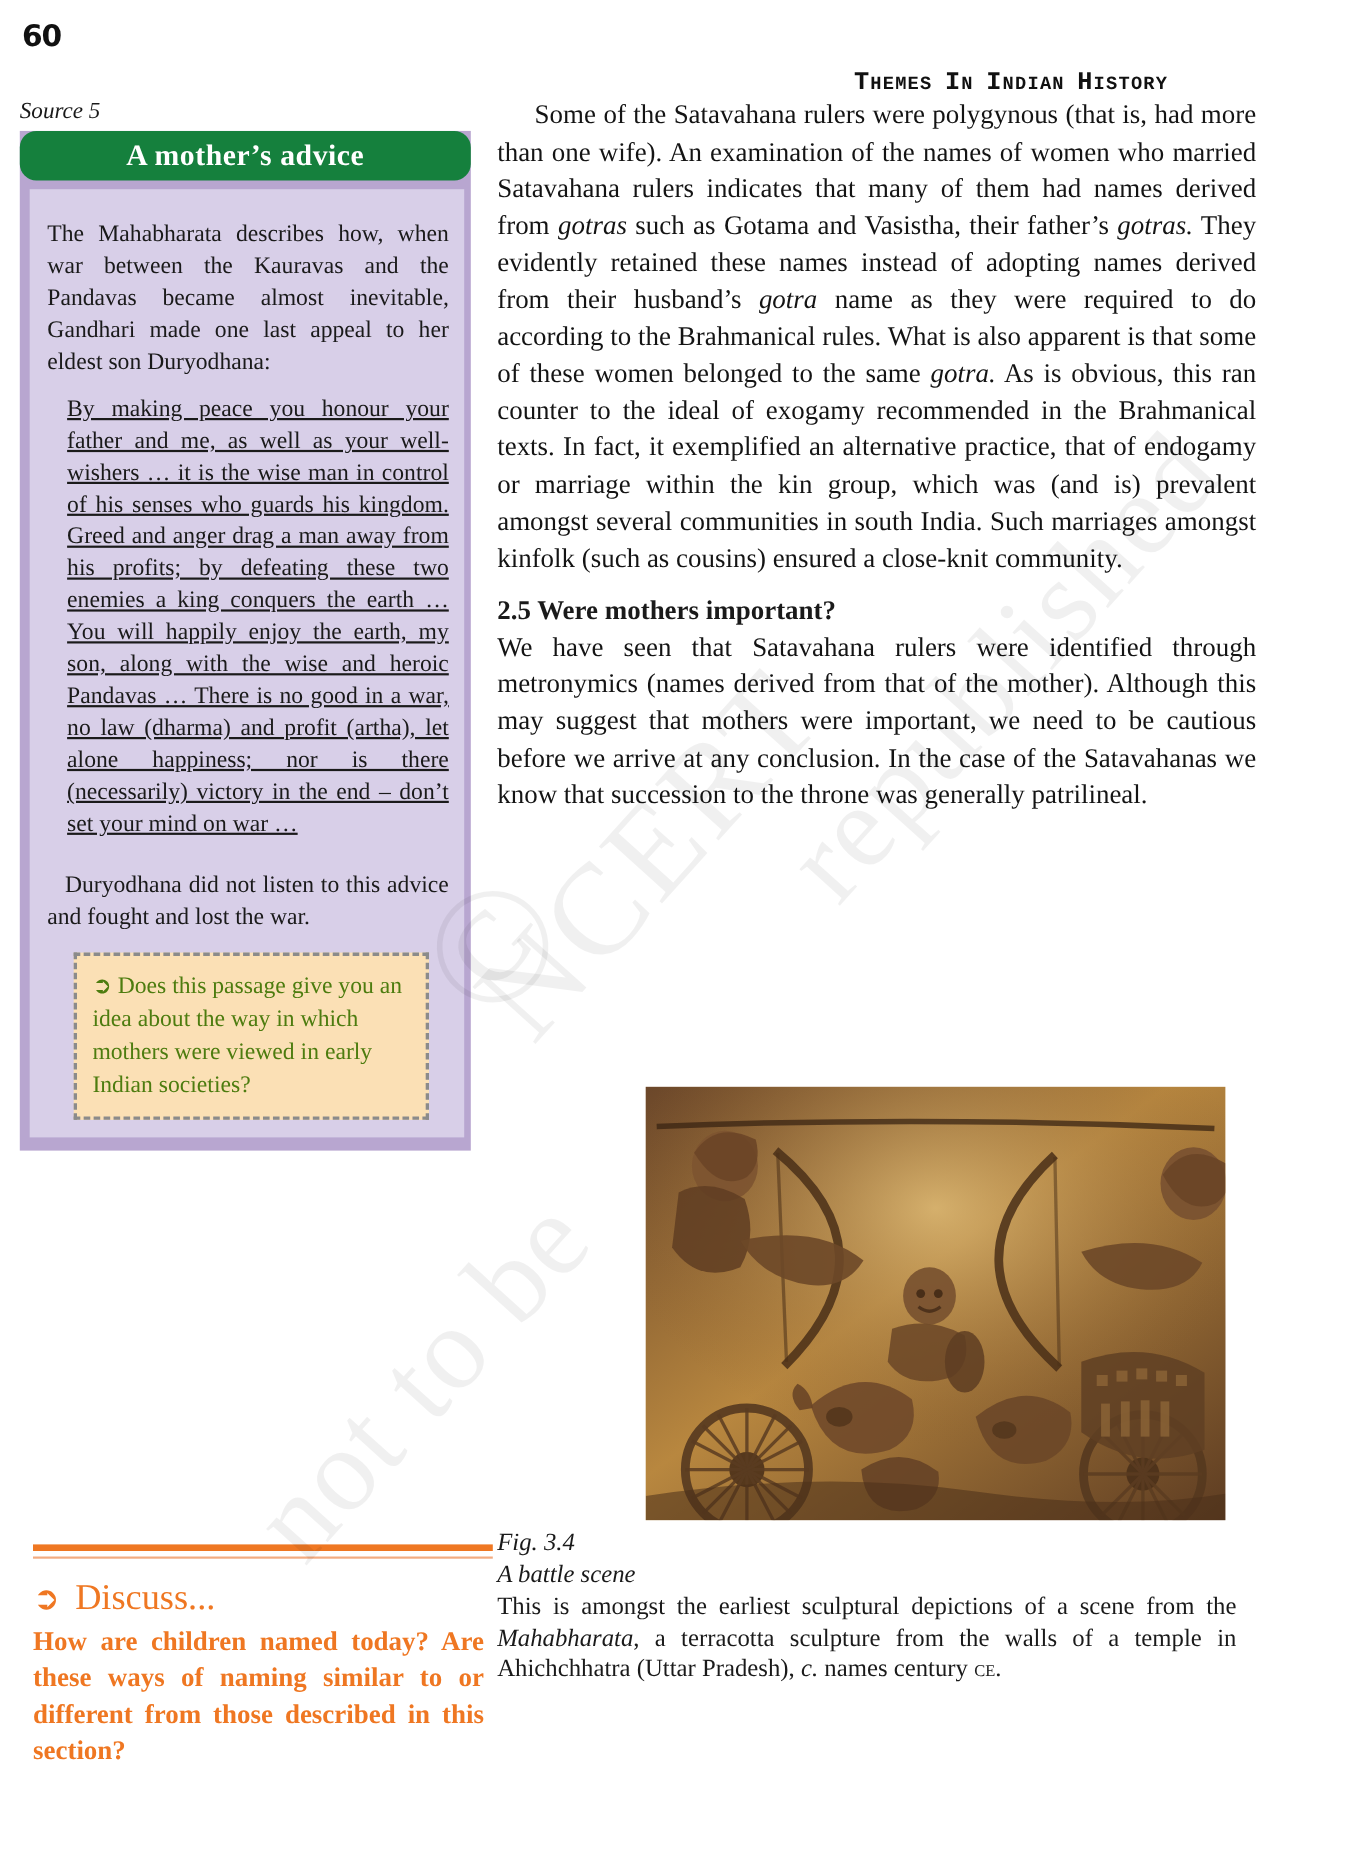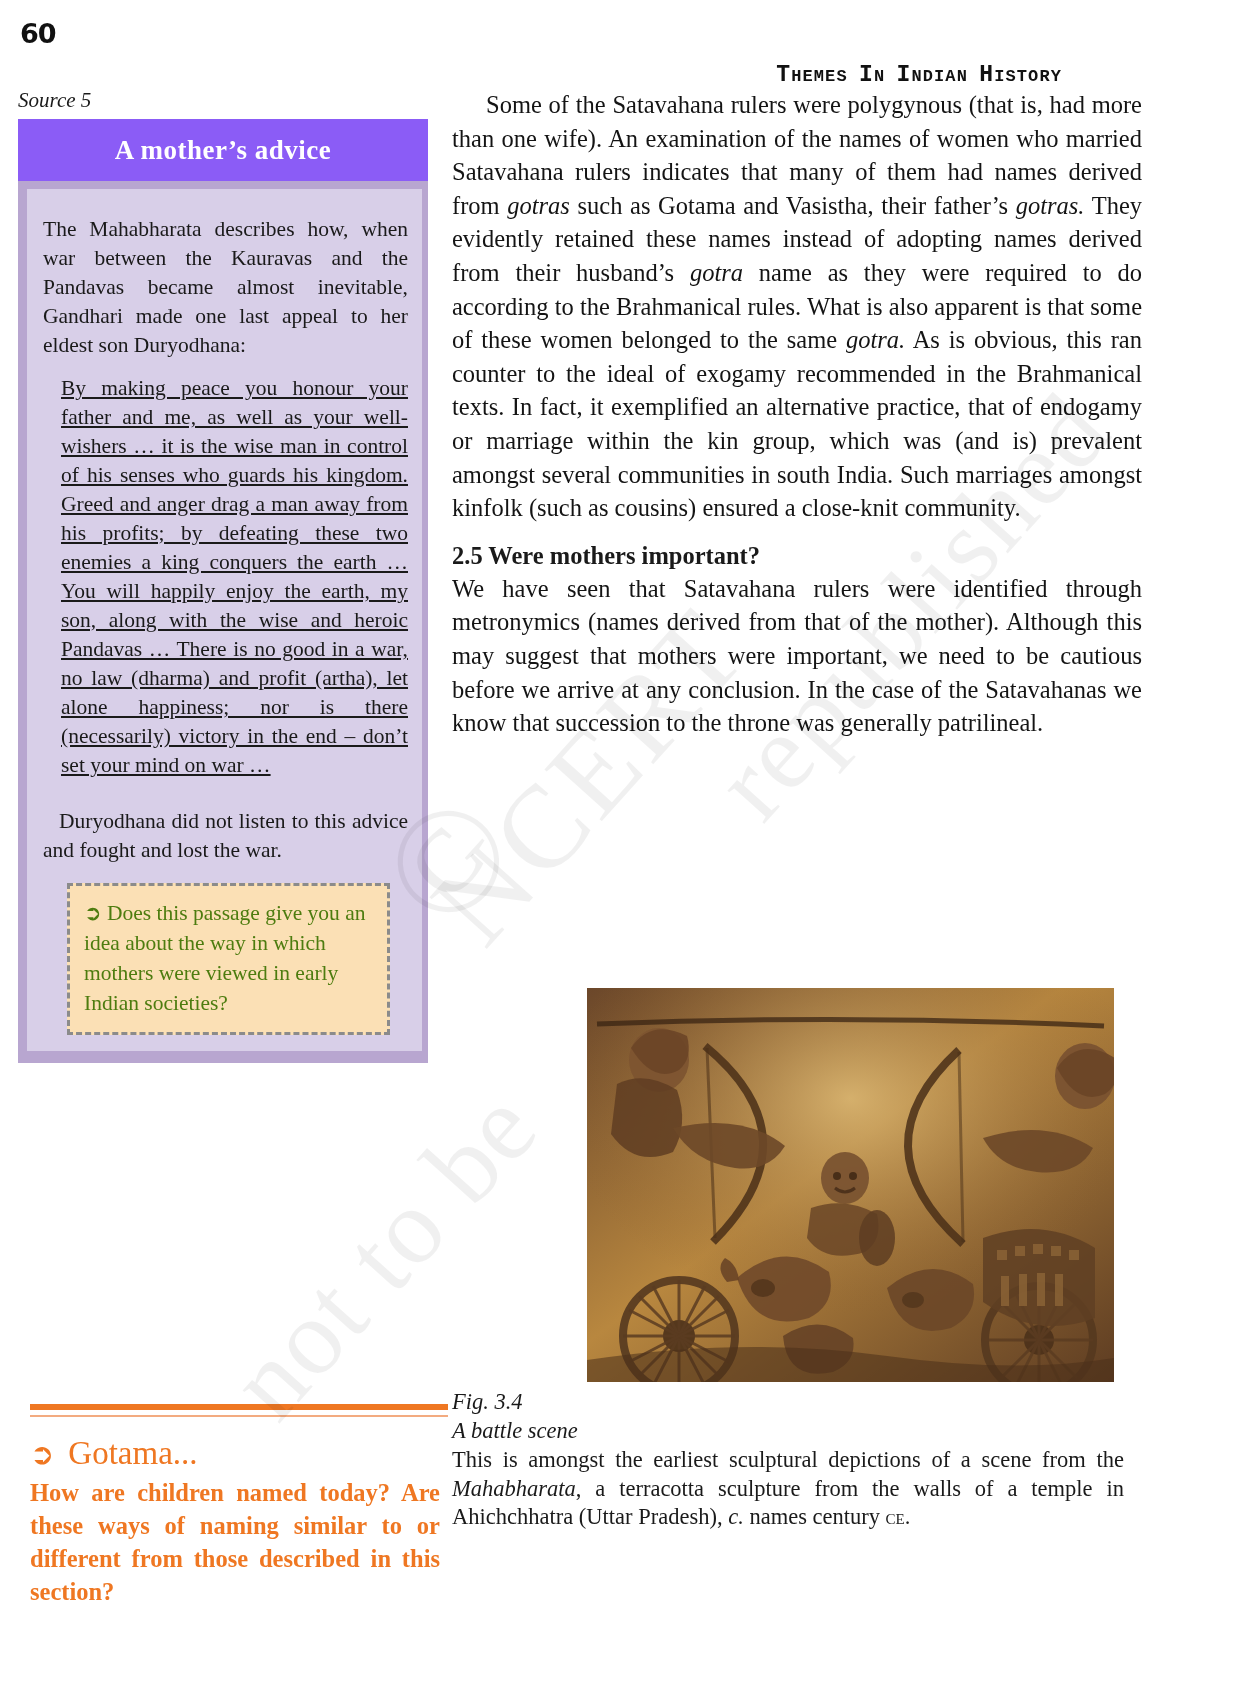--- a/index.html
+++ b/index.html
@@ -97,25 +97,26 @@
     color: #1a1a1a;
   }
   #source-box {
     position: relative;
     width: 410px;
     background: #b8a6d0;
     padding: 0 0 12px 0;
     box-sizing: border-box;
   }
   #source-title-bar {
-    background: #8b5cf6;
-    height: 62px;
+    background: #15803d;
+    height: 45px;
     display: flex;
     align-items: center;
     justify-content: center;
+    border-radius: 15px;
   }
   #source-title {
     color: #ffffff;
     font-weight: bold;
     font-size: 27px;
     letter-spacing: 0.5px;
     font-family: "Liberation Serif", serif;
   }
   #source-body {
     background: #d8cfe8;
@@ -288,21 +289,21 @@
         <div id="question-text"><span class="arrow-bullet">➲</span> <span>Does this passage give you an idea about the way in which mothers were viewed in early Indian societies?</span></div>
       </div>
     </div>
   </div>
 
   <div id="discuss-block">
     <div id="discuss-rule-thick"></div>
     <div id="discuss-rule-thin"></div>
     <div id="discuss-heading">
       <span id="discuss-arrow">➲</span>
-      <span>Gotama...</span>
+      <span>Discuss...</span>
     </div>
     <div id="discuss-text">How are children named today? Are these ways of naming similar to or different from those described in this section?</div>
   </div>
 </div>
 
 <div id="right-column">
 
   <p class="body-para indent"><span>Some of the Satavahana rulers were polygynous (that is, had more than one wife). An examination of the names of women who married Satavahana rulers indicates that many of them had names derived from </span><i class="it">gotras</i><span> such as Gotama and Vasistha, their father’s </span><i class="it">gotras.</i><span> They evidently retained these names instead of adopting names derived from their husband’s </span><i class="it">gotra</i><span> name as they were required to do according to the Brahmanical rules. What is also apparent is that some of these women belonged to the same </span><i class="it">gotra.</i><span> As is obvious, this ran counter to the ideal of exogamy recommended in the Brahmanical texts. In fact, it exemplified an alternative practice, that of endogamy or marriage within the kin group, which was (and is) prevalent amongst several communities in south India. Such marriages amongst kinfolk (such as cousins) ensured a close-knit community.</span></p>
 
 

